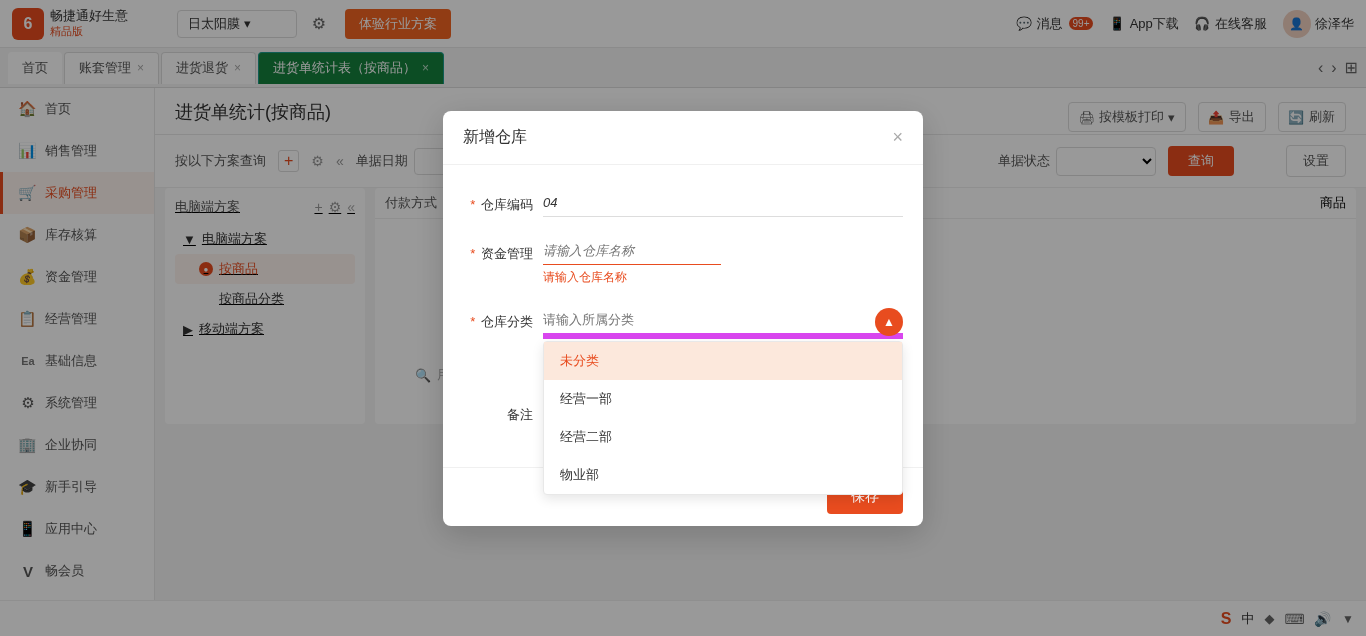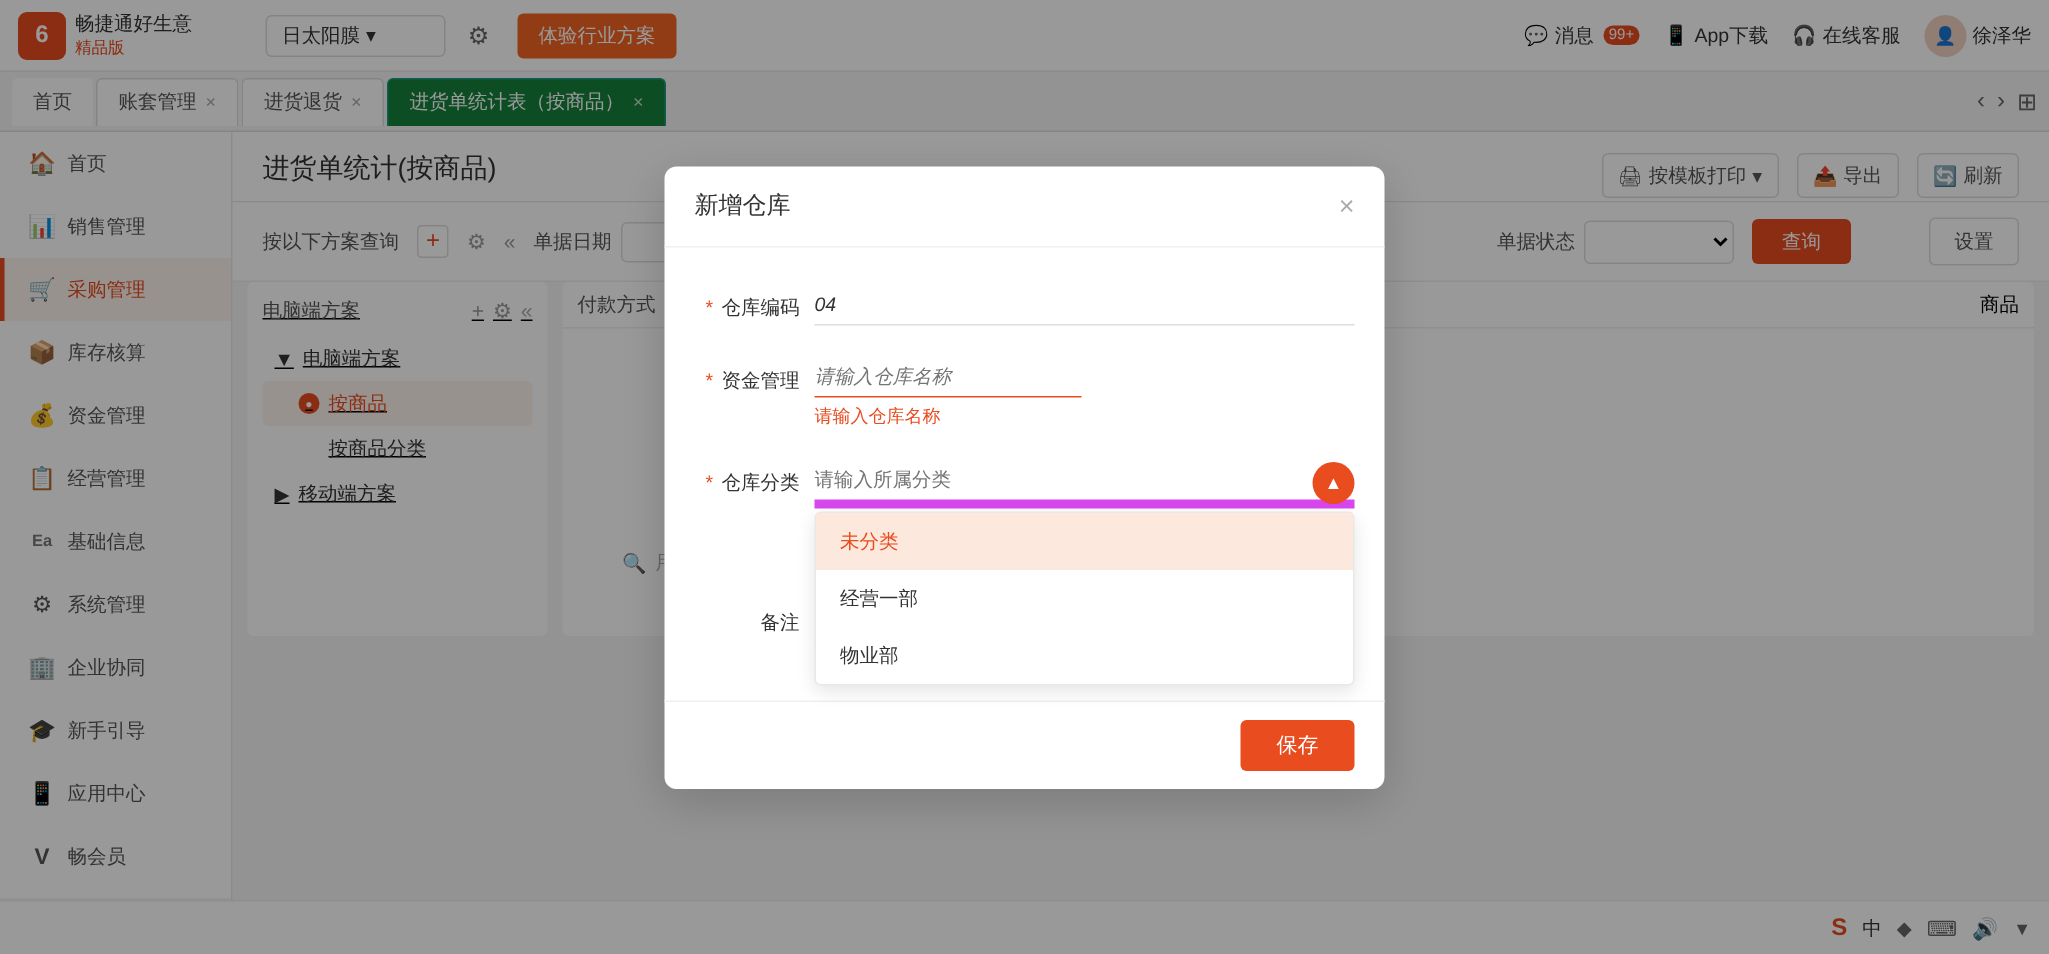--- a/index.html
+++ b/index.html
@@ -603,20 +603,21 @@
         <div class="form-select-wrap">
           <input class="form-select-input" type="text" placeholder="请输入所属分类" style="">
           <div class="select-arrow">
             <span class="select-arrow-icon">▲</span>
           </div>
         </div>
 
         <div class="dropdown-list">
           <div class="dropdown-item selected">未分类</div>
           <div class="dropdown-item">经营一部</div>
+          <div class="dropdown-item">经营二部</div>
           <div class="dropdown-item">物业部</div>
         </div>
       </div>
 
       <div class="form-row" style="margin-top:60px;">
         <div class="form-label">
           <span>备注</span>
         </div>
         <textarea class="notes-input" style=""></textarea>
       </div>

